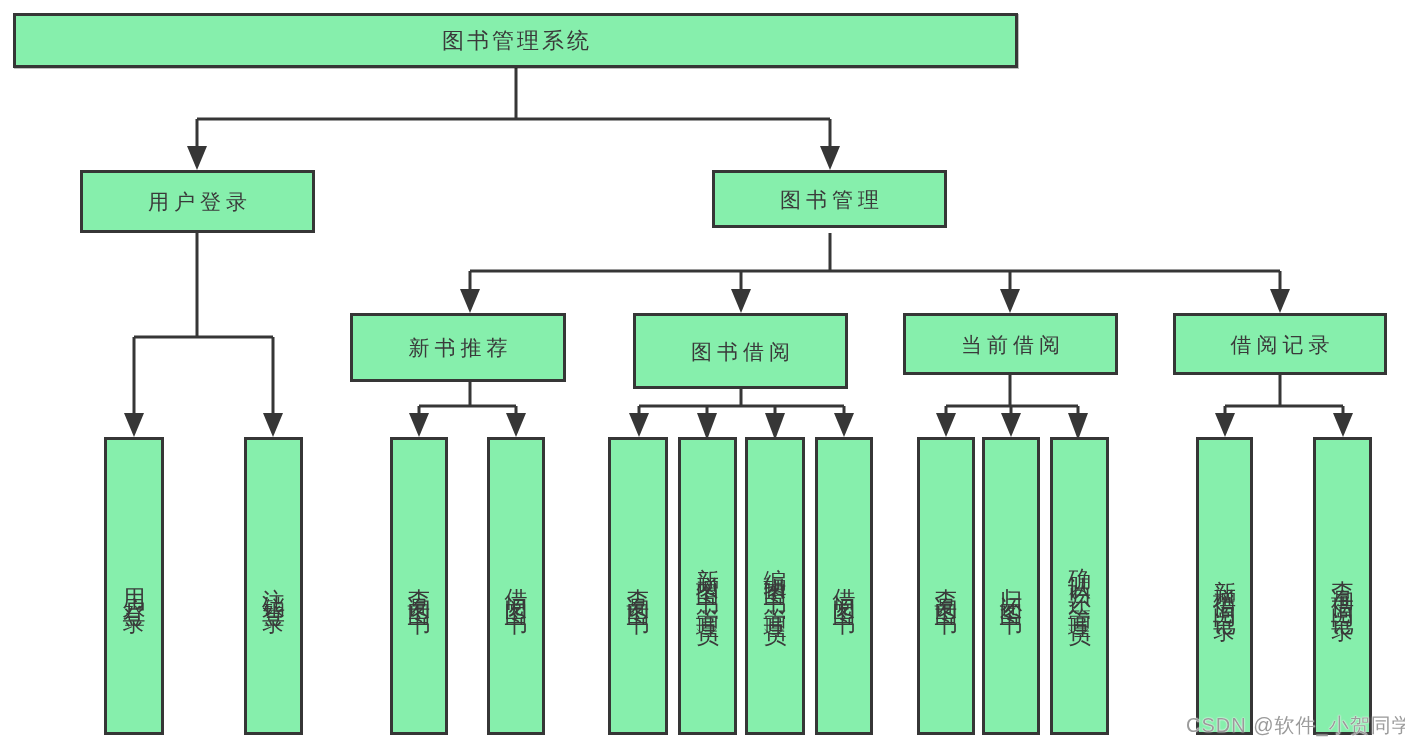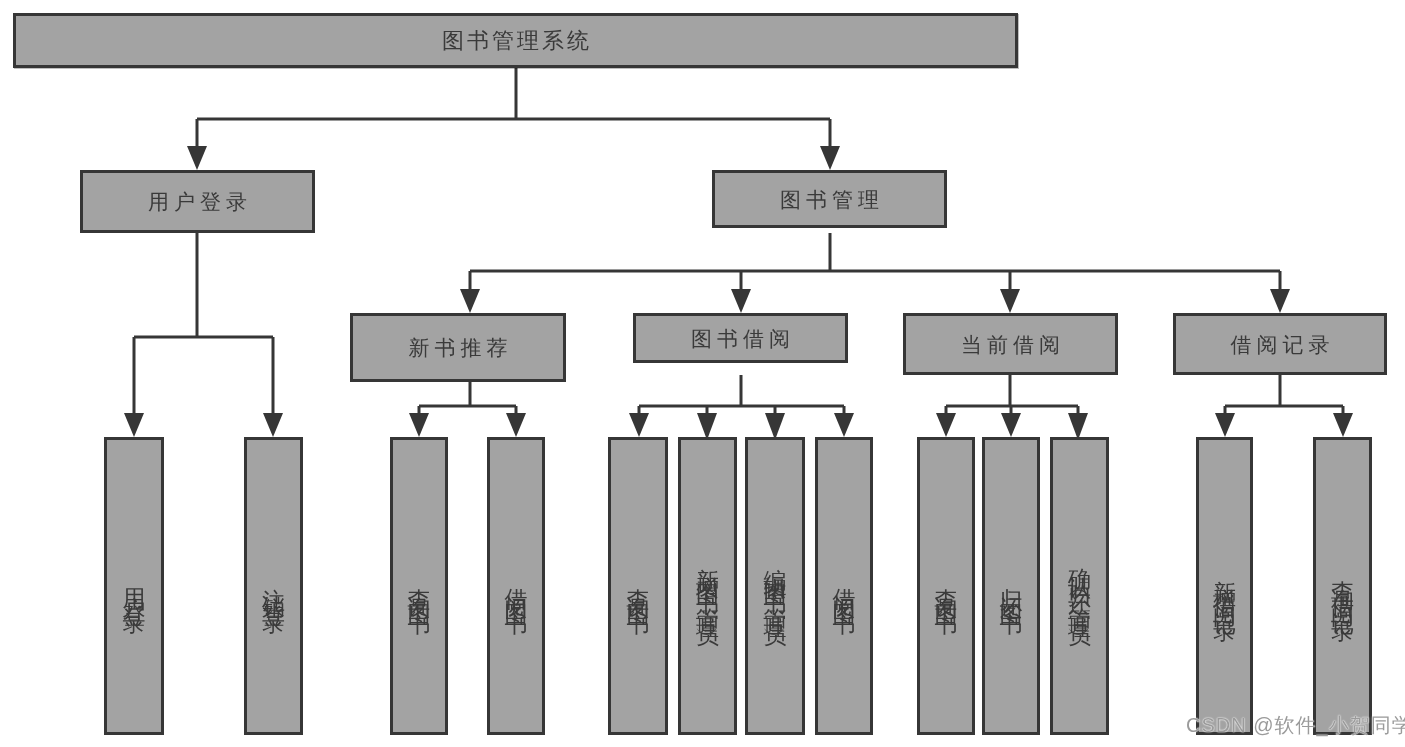--- a/index.html
+++ b/index.html
@@ -11,21 +11,21 @@
   *{margin:0;padding:0;box-sizing:border-box;}
   html,body{background:var(--bg);}
   body{
     width:1405px;height:747px;position:relative;overflow:hidden;
     font-family:"Liberation Sans","DejaVu Sans",sans-serif;
     color:var(--text);
   }
   .canvas{position:absolute;inset:0;width:1405px;height:747px;}
   svg.connectors{position:absolute;left:0;top:0;z-index:1;}
   .box{
-    position:absolute;z-index:2;background:#a3a3a3;
+    position:absolute;z-index:2;background:#86efac;
     border:3px solid var(--line);
     display:flex;align-items:center;justify-content:center;
   }
   .box.root{border-width:3px;box-shadow:1px 1px 0 rgba(0,0,0,0.25);}
   .hlabel{
     font-size:21px;letter-spacing:5px;text-indent:5px;
     font-weight:500;color:var(--text);white-space:nowrap;line-height:1;
   }
   .root .hlabel{font-size:22px;letter-spacing:3px;text-indent:3px;}
   .vlabel{
@@ -95,21 +95,21 @@
   <div class="box" style="left:80px;top:170px;width:235px;height:63px">
     <span class="hlabel">用户登录</span>
   </div>
   <div class="box" style="left:712px;top:170px;width:235px;height:58px">
     <span class="hlabel">图书管理</span>
   </div>
 
   <div class="box" style="left:350px;top:313px;width:216px;height:69px">
     <span class="hlabel">新书推荐</span>
   </div>
-  <div class="box" style="left:633px;top:313px;width:215px;height:50px">
+  <div class="box" style="left:633px;top:313px;width:215px;height:76px">
     <span class="hlabel">图书借阅</span>
   </div>
   <div class="box" style="left:903px;top:313px;width:215px;height:62px">
     <span class="hlabel">当前借阅</span>
   </div>
   <div class="box" style="left:1173px;top:313px;width:214px;height:62px">
     <span class="hlabel">借阅记录</span>
   </div>
 
   <div class="box" style="left:104px;top:437px;width:60px;height:298px">

